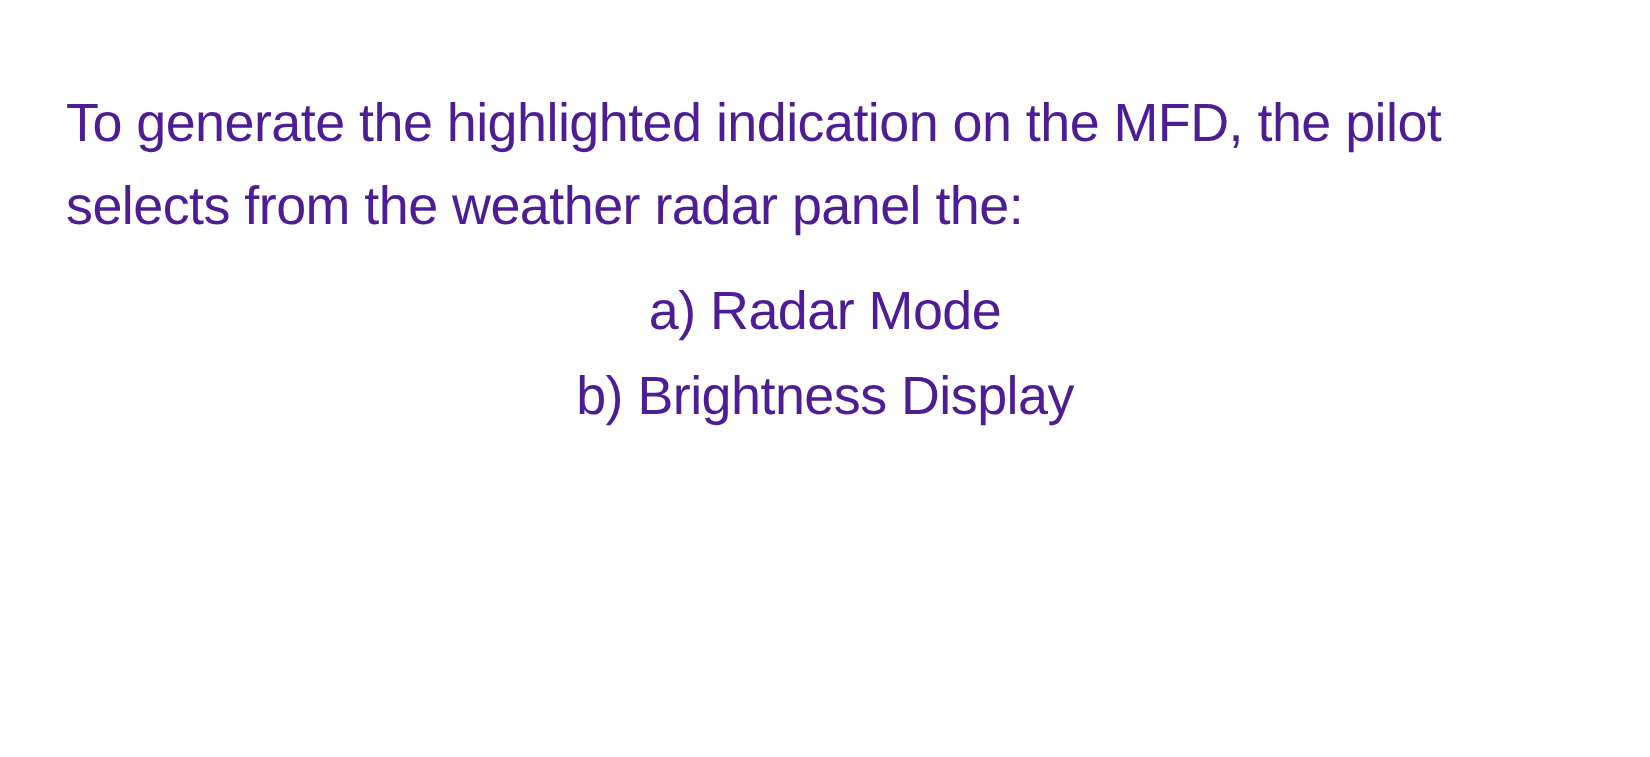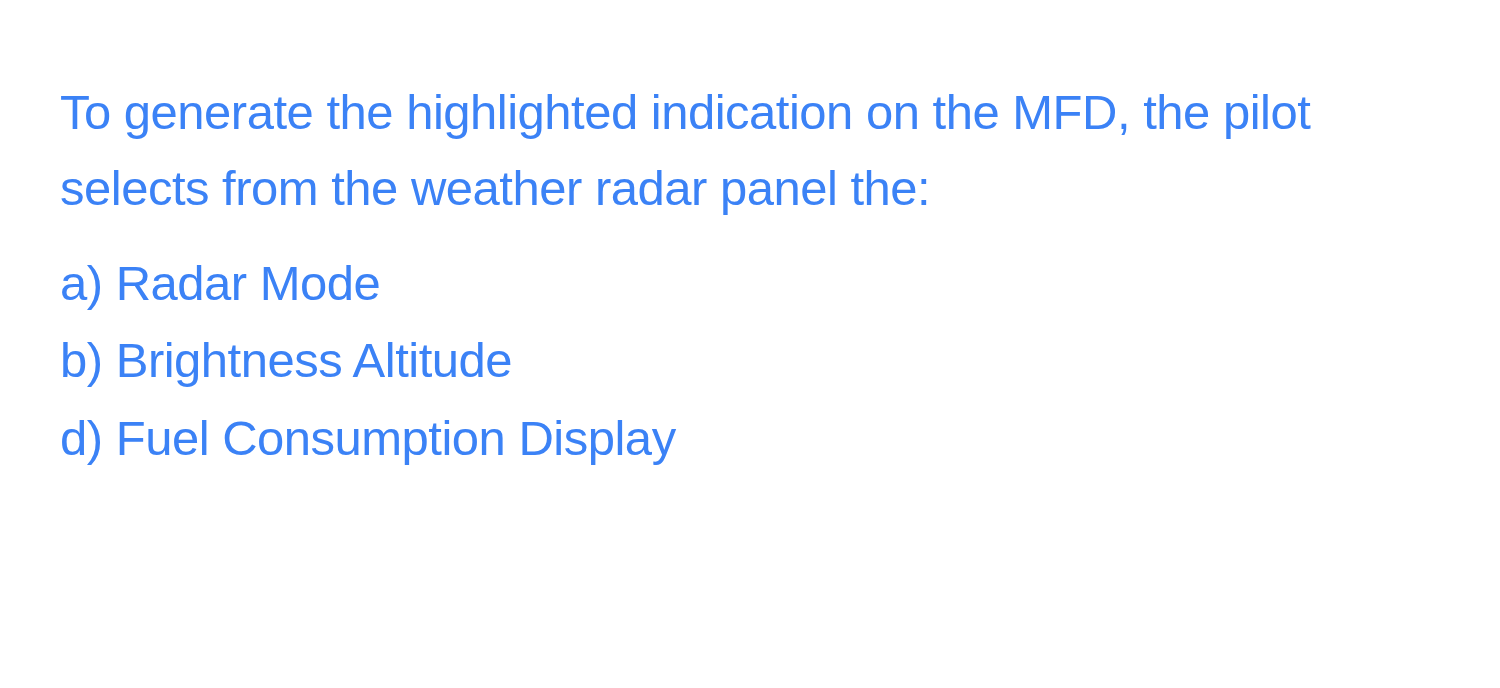--- a/index.html
+++ b/index.html
@@ -8,49 +8,46 @@
       box-sizing: border-box;
     }
     body {
       width: 1500px;
       height: 688px;
       background: #ffffff;
       font-family: -apple-system, BlinkMacSystemFont, "Segoe UI", Helvetica, Arial, sans-serif;
       padding: 75px 60px 60px 60px;
     }
     .question-container {
-      color: #3b82f6;
+      color: #4c1d95;
     }
     .question-stem {
       font-size: 49px;
       line-height: 1.55;
       letter-spacing: -0.5px;
       margin-bottom: 18px;
     }
     .options {
       font-size: 49px;
       line-height: 1.58;
       letter-spacing: -0.5px;
     }
     .option {
       display: block;
+      text-align: center;
     }
   </style>
 </head>
 <body>
 
 <div class="question-container">
   <div class="question-stem">To generate the highlighted indication on the MFD, the pilot selects from the weather radar panel the:</div>
   <div class="options">
     <span class="option">
       <span>a)</span>
       <span>Radar Mode</span>
     </span>
     <span class="option">
       <span>b)</span>
-      <span>Brightness Altitude</span>
-    </span>
-    <span class="option">
-      <span>d)</span>
-      <span>Fuel Consumption Display</span>
+      <span>Brightness Display</span>
     </span>
   </div>
 </div>
 
 </body></html>

